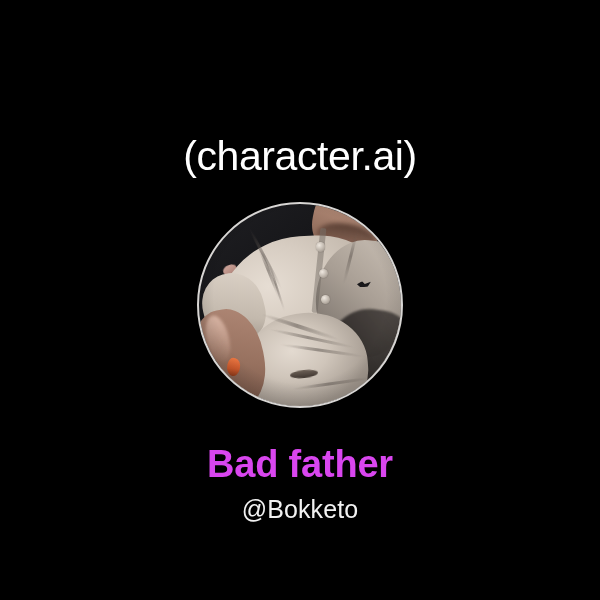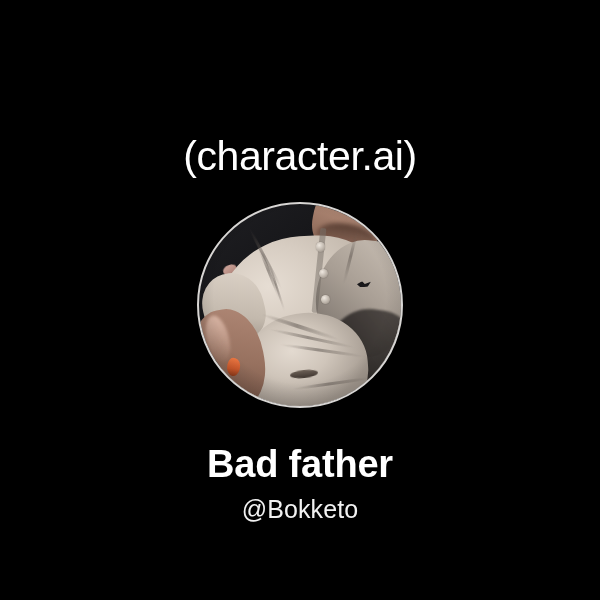--- a/index.html
+++ b/index.html
@@ -298,21 +298,21 @@
     background: radial-gradient(circle at 50% 46%, rgba(0,0,0,0) 58%, rgba(0,0,0,.42) 100%);
   }
 
   
   .char-name {
     position: absolute;
     top: 442px;
     left: 0;
     width: 600px;
     text-align: center;
-    color: #ffffff;
+    color: #d946ef;
     font-size: 38px;
     font-weight: 700;
     letter-spacing: -0.2px;
     line-height: 44px;
     white-space: nowrap;
   }
 
   .char-handle {
     position: absolute;
     top: 494px;

